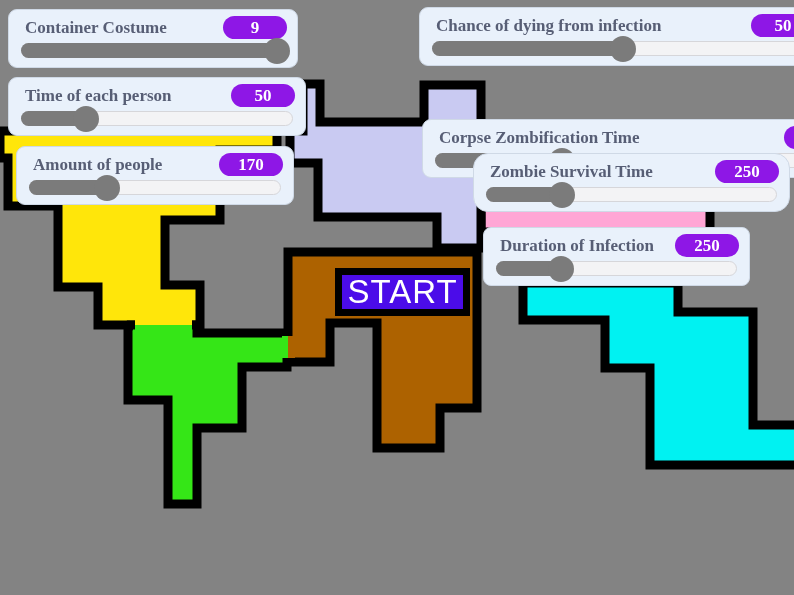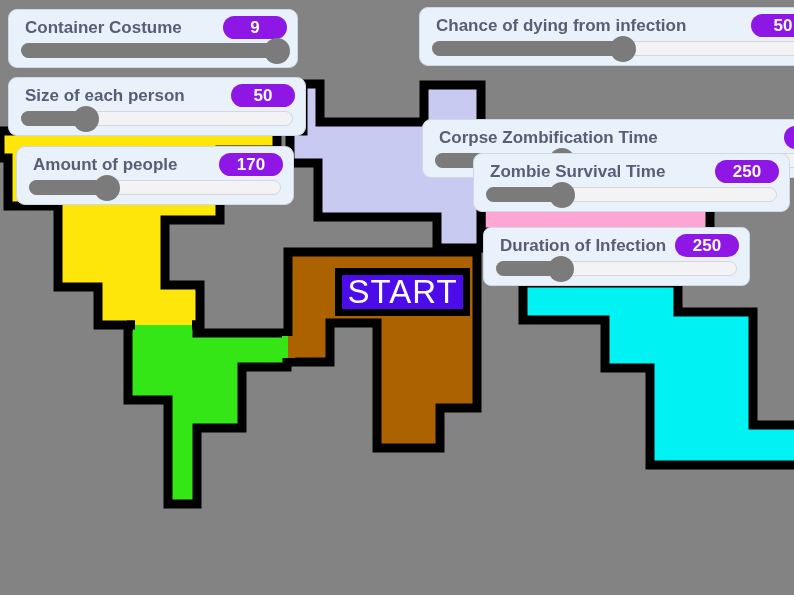--- a/index.html
+++ b/index.html
@@ -8,38 +8,38 @@
   #map-svg{position:absolute;left:0;top:0;}
   [data-region="yellow"]{fill:var(--region_yellow)}
   [data-region="green"]{fill:var(--region_green)}
   [data-region="brown"]{fill:var(--region_brown)}
   [data-region="lavender"]{fill:var(--region_lavender)}
   [data-region="pink"]{fill:var(--region_pink)}
   [data-region="cyan"]{fill:var(--region_cyan)}
   .outlined{stroke:var(--map_outline,#000);stroke-width:9;stroke-linejoin:miter;}
 
   .panel{position:absolute;background:var(--panel_bg,#e9f1fb);border:1px solid var(--panel_border,#cfd9e6);
-         border-radius:9px;box-sizing:border-box;padding:5px 7px 9px 7px;z-index:5;}
+         border-radius:9px;box-sizing:border-box;padding:5px 7px 9px 7px;z-index:5;font-family:Liberation Serif, serif;}
   .panel-row{display:flex;justify-content:space-between;align-items:center;padding:1px 3px 4px 9px;}
   .panel-label{font-weight:bold;font-size:17px;color:var(--label_text,#575e75);white-space:nowrap;}
   .value-badge{min-width:64px;height:23px;border-radius:12px;background:var(--badge_bg,#8e17e6);
                color:var(--badge_text,#fff);font-size:17px;font-weight:bold;text-align:center;line-height:23px;}
   .track-wrap{position:relative;height:15px;margin:0 5px;}
   .track{position:absolute;left:0;right:0;top:0;bottom:0;background:var(--track_bg,#f3f3f5);
          border:1px solid var(--track_border,#d6d6da);border-radius:8px;box-sizing:border-box;}
   .fill{position:absolute;left:0;top:0;bottom:0;background:var(--track_fill,#7b7b7b);border-radius:8px;}
   .thumb{position:absolute;width:26px;height:26px;border-radius:50%;background:var(--thumb,#7b7b7b);
          top:50%;transform:translate(-50%,-50%);}
   
   .p0{left:8px;top:9px;width:290px;}
   .p1{left:8px;top:77px;width:298px;}
   .p2{left:10px;top:146px;width:278px;margin-left:6px;}
   .p3{left:383px;top:7px;width:407px;margin-left:36px;}
   .p4{left:422px;top:79px;width:437px;margin-top:40px;}
-  .p5{left:473px;top:153px;width:317px;}
+  .p5{left:473px;top:153px;width:317px;border-radius:15px;}
   .p6{left:483px;top:227px;width:267px;border-radius:8px;}
 
   #start-btn{position:absolute;left:335px;top:268px;width:135px;height:48px;box-sizing:border-box;
              border:7px solid #000;background:var(--start_bg,#4b0ce9);color:var(--start_text,#fff);
              display:flex;align-items:center;justify-content:center;font-size:33px;letter-spacing:1px;
              z-index:4;cursor:pointer;}
 </style>
 </head>
 <body>
 
@@ -70,21 +70,21 @@
     </div>
     <div class="track-wrap">
       <div class="track"></div>
       <div class="fill" style="width: 97%;"></div>
       <div class="thumb" style="left: 97%;"></div>
     </div>
   </div>
 
   <div class="panel p1">
     <div class="panel-row">
-      <span class="panel-label">Size of each person</span>
+      <span class="panel-label">Time of each person</span>
       <span class="value-badge">50</span>
     </div>
     <div class="track-wrap">
       <div class="track"></div>
       <div class="fill" style="width: 24%;"></div>
       <div class="thumb" style="left: 24%;"></div>
     </div>
   </div>
 
   <div class="panel p2">

